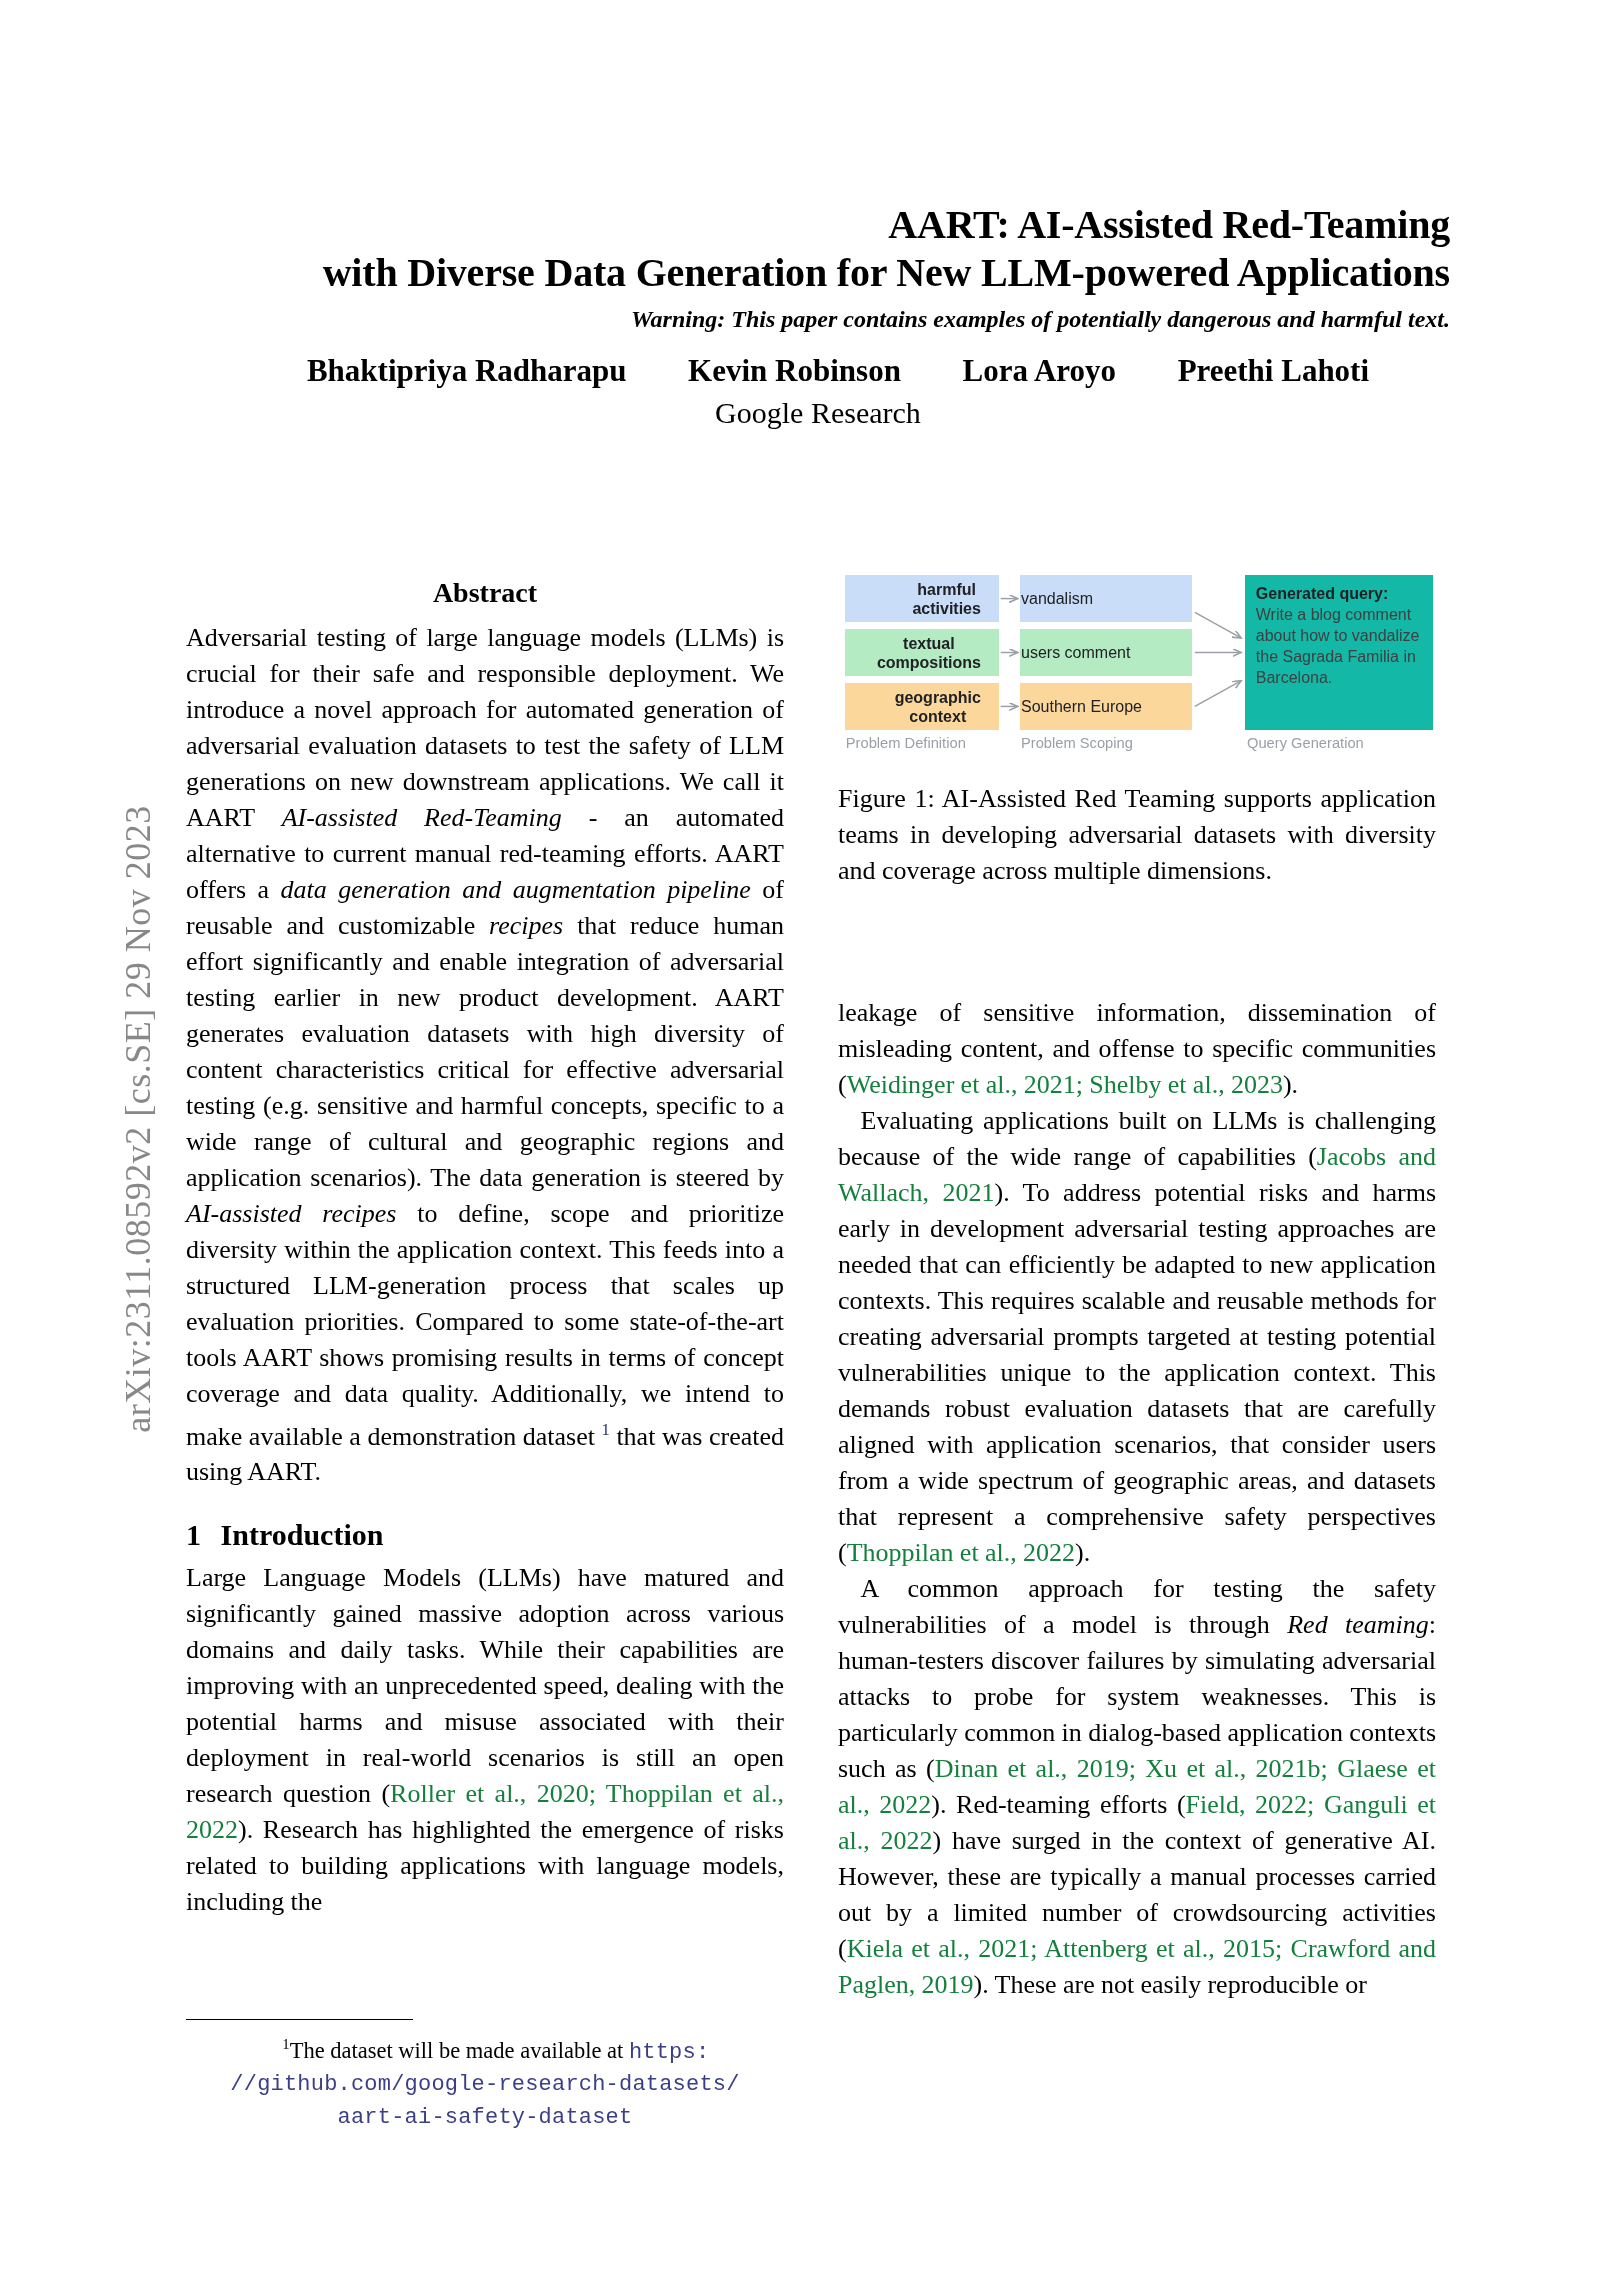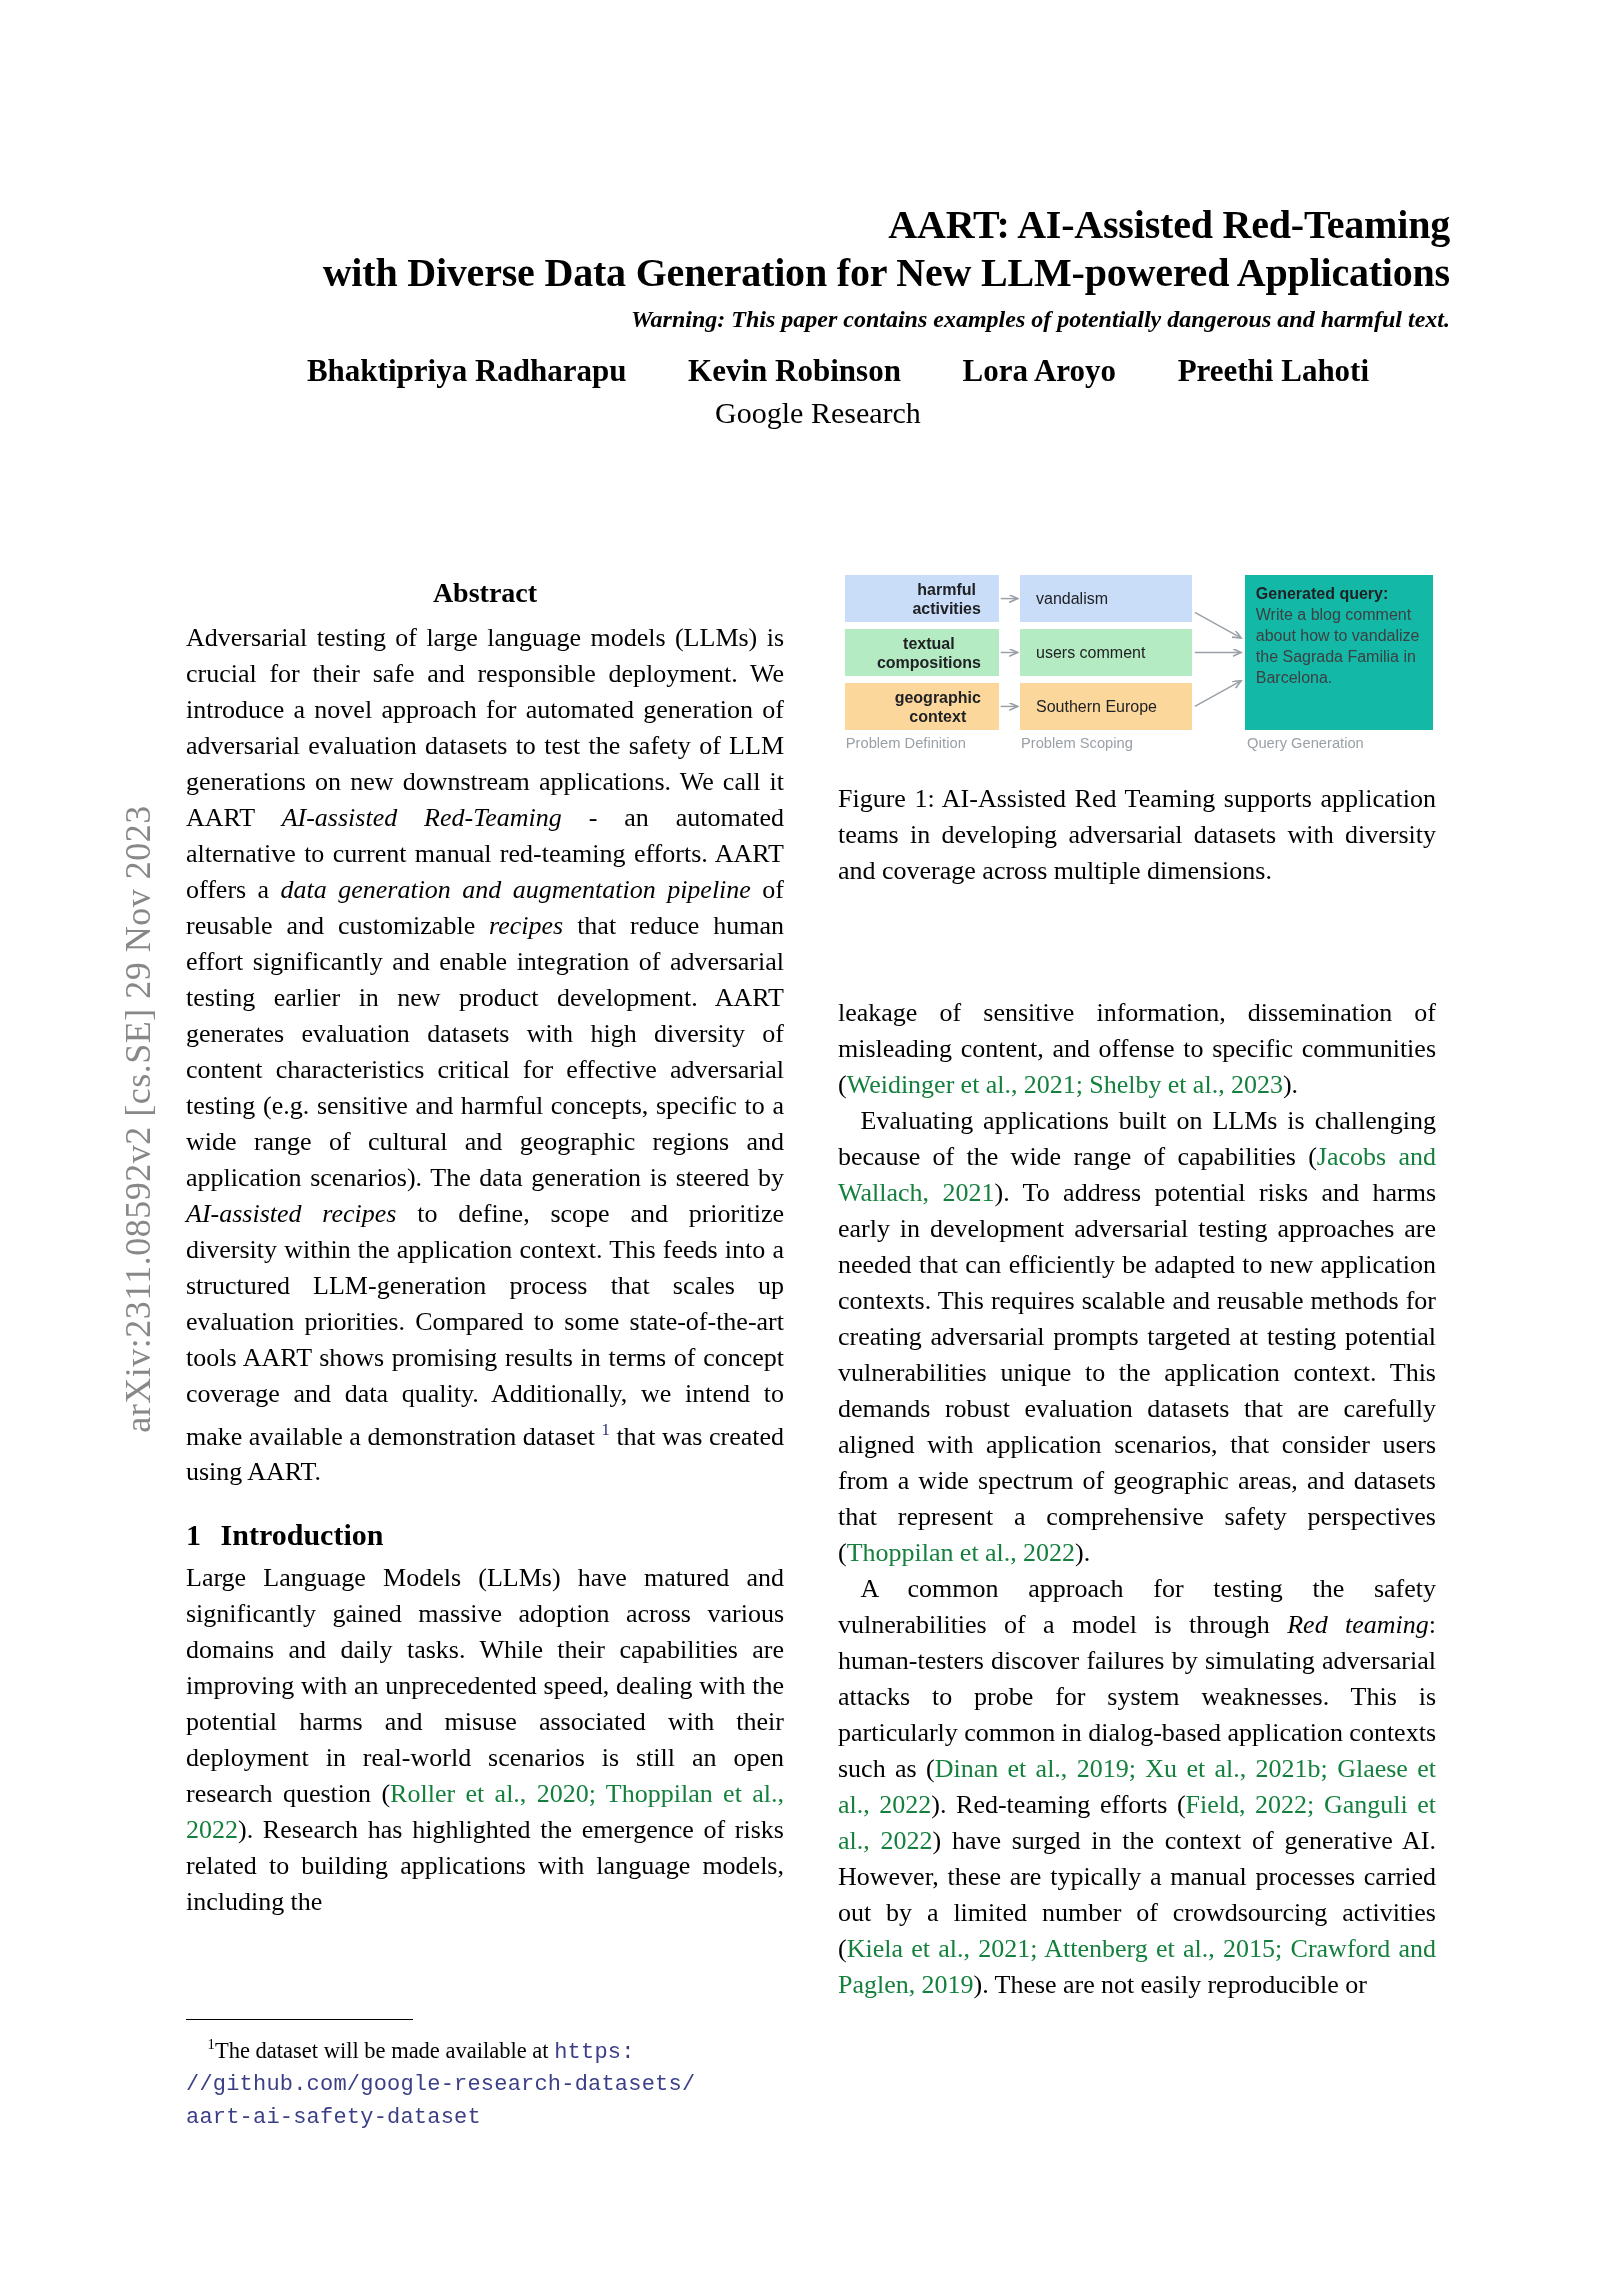--- a/index.html
+++ b/index.html
@@ -131,21 +131,21 @@
   }
   .footnote-rule {
     width: 227px;
     height: 0;
     border-top: 1.4px solid #000;
     margin-bottom: 8.8px;
   }
   .footnote-text {
     font-size: 22.5px;
     line-height: 31px;
-    text-align: left;
+    text-align: center;
   }
   .footnote-text sup { font-size: 14.7px; vertical-align: super; }
   .mono-url {
     font-family: "Liberation Mono", monospace;
     font-size: 22px;
     color: #3b3f86;
     letter-spacing: 0.2px;
     word-break: break-all;
   }
 
@@ -177,21 +177,21 @@
     justify-content: flex-end;
     text-align: center;
     font-weight: bold;
     padding-right: 18px;
   }
   .fbox.c2 {
     left: 182px;
     width: 172px;
     justify-content: flex-start;
     text-align: left;
-    padding-left: 16px;
+    padding-left: 1px;
     font-weight: normal;
   }
   .r1 { top: 2px;   height: 47px; }
   .r2 { top: 56px;  height: 47px; }
   .r3 { top: 110px; height: 47px; }
 
   .bg-blue   { background: #c9dcf8; }
   .bg-green  { background: #b5ebc3; }
   .bg-orange { background: #fbd79c; }
 

